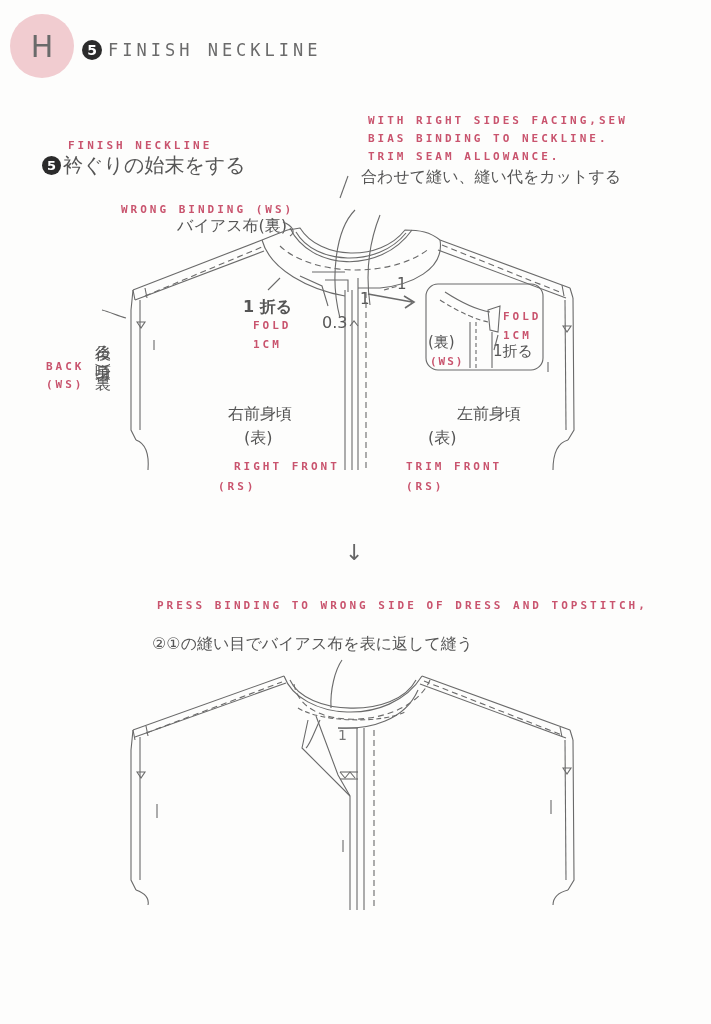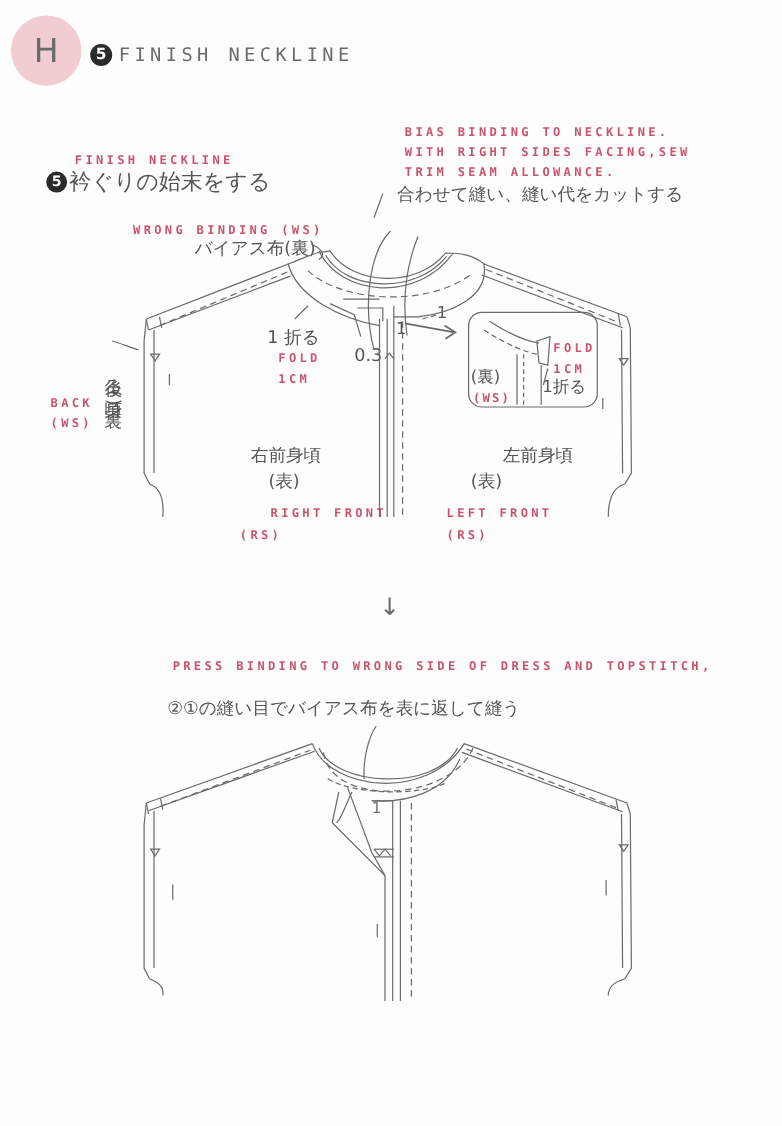--- a/index.html
+++ b/index.html
@@ -27,50 +27,50 @@
   <span class="header-text">FINISH NECKLINE</span>
 </div>
 
 <div class="abs en" style="left:68px;top:137px;">FINISH NECKLINE</div>
 <div class="abs jp-title" style="left:42px;top:152px;">
   <span class="num-badge">5</span>
   <span class="jp" style="font-size:20px;">衿ぐりの始末をする</span>
 </div>
 
 <div class="abs" style="left:368px;top:112px;">
+  <div class="en">WITH RIGHT SIDES FACING,SEW</div>
   <div class="en">BIAS BINDING TO NECKLINE.</div>
-  <div class="en">WITH RIGHT SIDES FACING,SEW</div>
   <div class="en">TRIM SEAM ALLOWANCE.</div>
 </div>
 <div class="abs" style="left:343px;top:166px;">
   <div class="jp" style="font-size:16px;line-height:22px;padding-left:18px;">合わせて縫い、縫い代をカットする</div>
 </div>
 
 <div class="abs en" style="left:121px;top:201px;">WRONG BINDING (WS)</div>
 <div class="abs jp" style="left:130px;top:216px;font-size:16px;margin-left:47px;">バイアス布(裏)</div>
 
-<div class="abs jp" style="left:243px;top:297px;font-size:16px;">1 折る</div>
+<div class="abs jp" style="left:243px;top:297px;font-size:16px;font-weight:bold;">1 折る</div>
 <div class="abs en" style="left:253px;top:317px;">FOLD</div>
 <div class="abs en" style="left:253px;top:336px;">1CM</div>
 <div class="abs jp" style="left:322px;top:313px;font-size:16px;">0.3</div>
 <div class="abs jp" style="left:360px;top:290px;font-size:15px;">1</div>
 <div class="abs jp" style="left:397px;top:275px;font-size:15px;">1</div>
 
 <div class="abs en" style="left:46px;top:358px;">BACK</div>
 <div class="abs en" style="left:46px;top:376px;">(WS)</div>
 <div class="abs jp vert" style="left:92px;top:332px;">後ろ身頃(裏)</div>
 
 <div class="abs jp" style="left:228px;top:404px;font-size:16px;">右前身頃</div>
 <div class="abs jp" style="left:244px;top:428px;font-size:16px;">(表)</div>
-<div class="abs en" style="left:226px;top:458px;padding-left:20px;">RIGHT FRONT</div>
+<div class="abs en" style="left:214px;top:458px;padding-left:20px;">RIGHT FRONT</div>
 <div class="abs en" style="left:218px;top:478px;">(RS)</div>
 
 <div class="abs jp" style="left:413px;top:404px;font-size:16px;margin-left:44px;">左前身頃</div>
 <div class="abs jp" style="left:428px;top:428px;font-size:16px;">(表)</div>
-<div class="abs en" style="left:406px;top:458px;">LEFT FRONT</div>
+<div class="abs en" style="left:406px;top:458px;">TRIM FRONT</div>
 <div class="abs en" style="left:406px;top:478px;">(RS)</div>
 
 <div class="abs en" style="left:503px;top:308px;">FOLD</div>
 <div class="abs en" style="left:503px;top:327px;">1CM</div>
 <div class="abs jp" style="left:493px;top:342px;font-size:15px;">1折る</div>
 <div class="abs jp" style="left:428px;top:333px;font-size:15px;">(裏)</div>
 <div class="abs en" style="left:430px;top:353px;letter-spacing:2px;">(WS)</div>
 
 <div class="abs jp" style="left:345px;top:540px;font-size:22px;color:#666;">↓</div>
 

